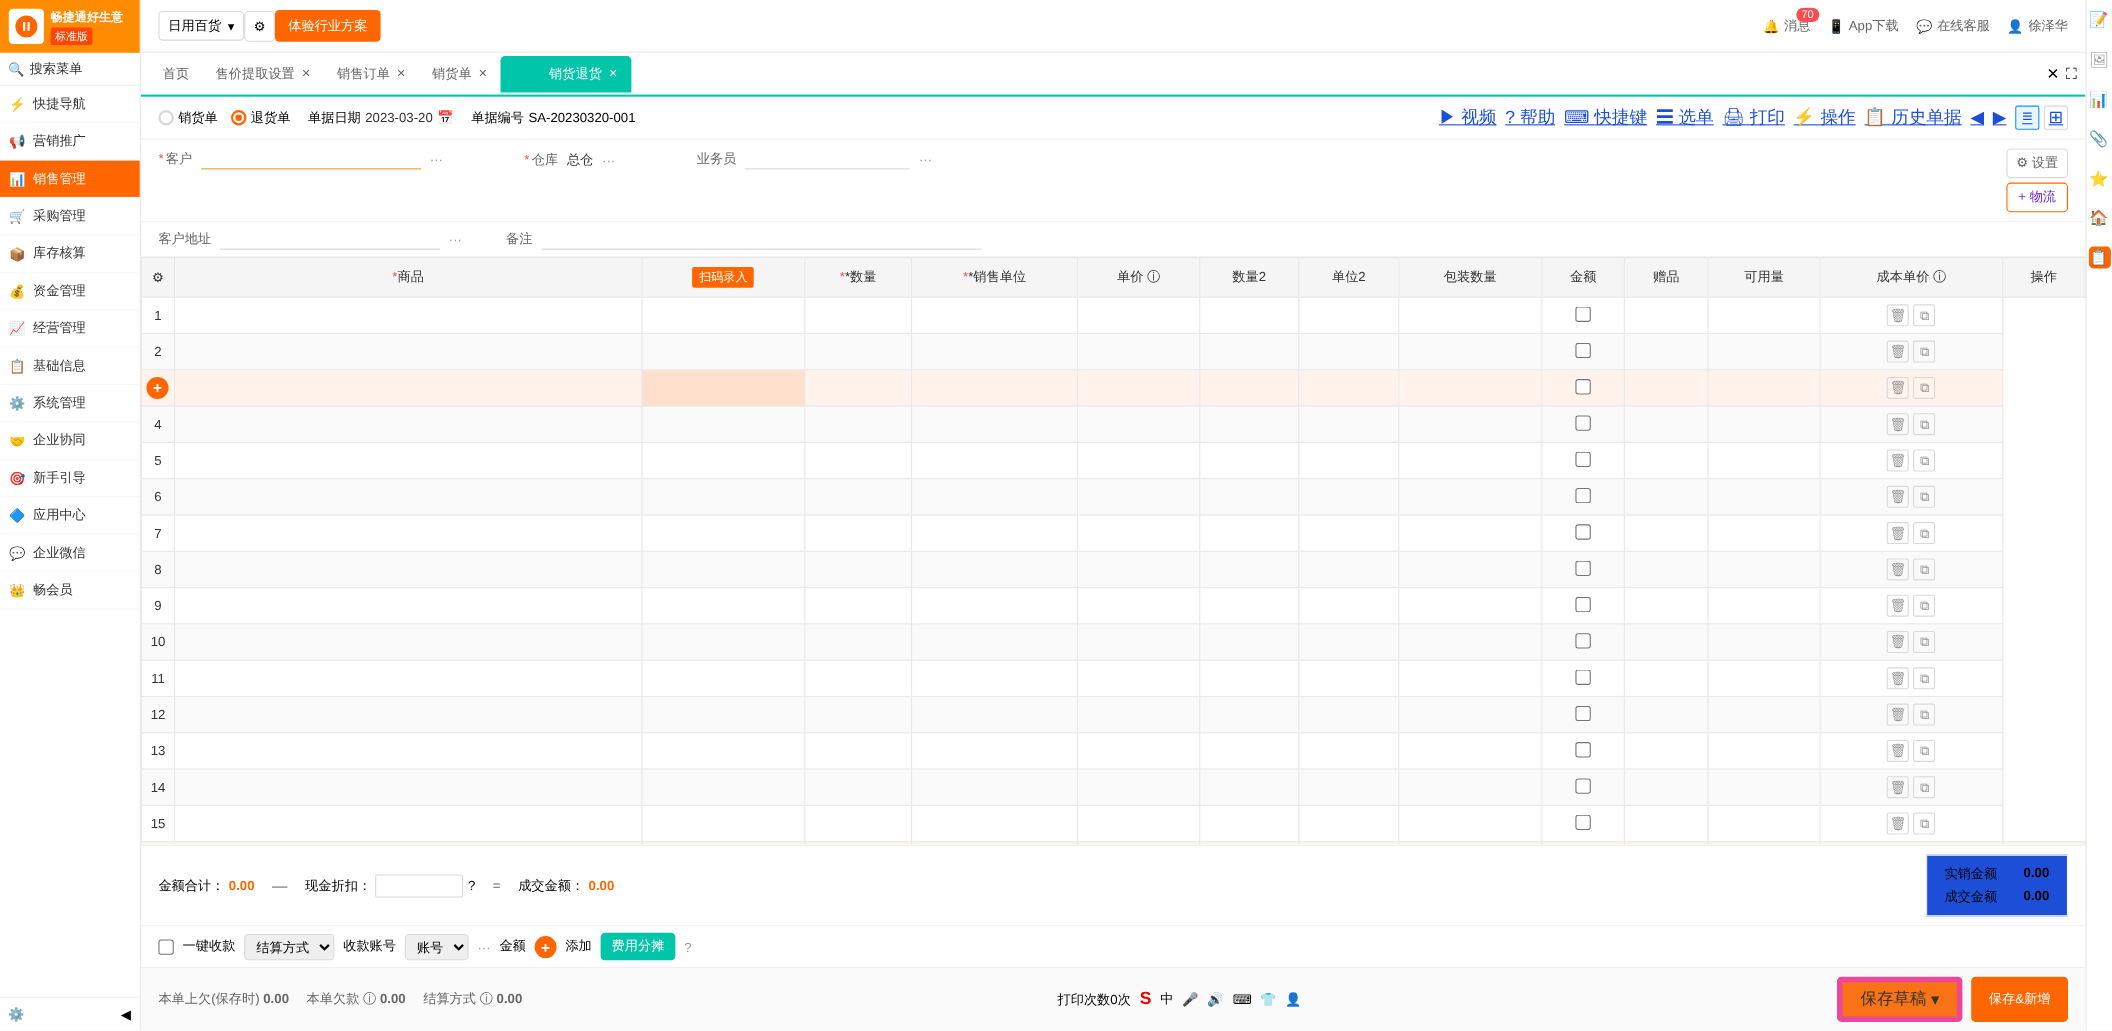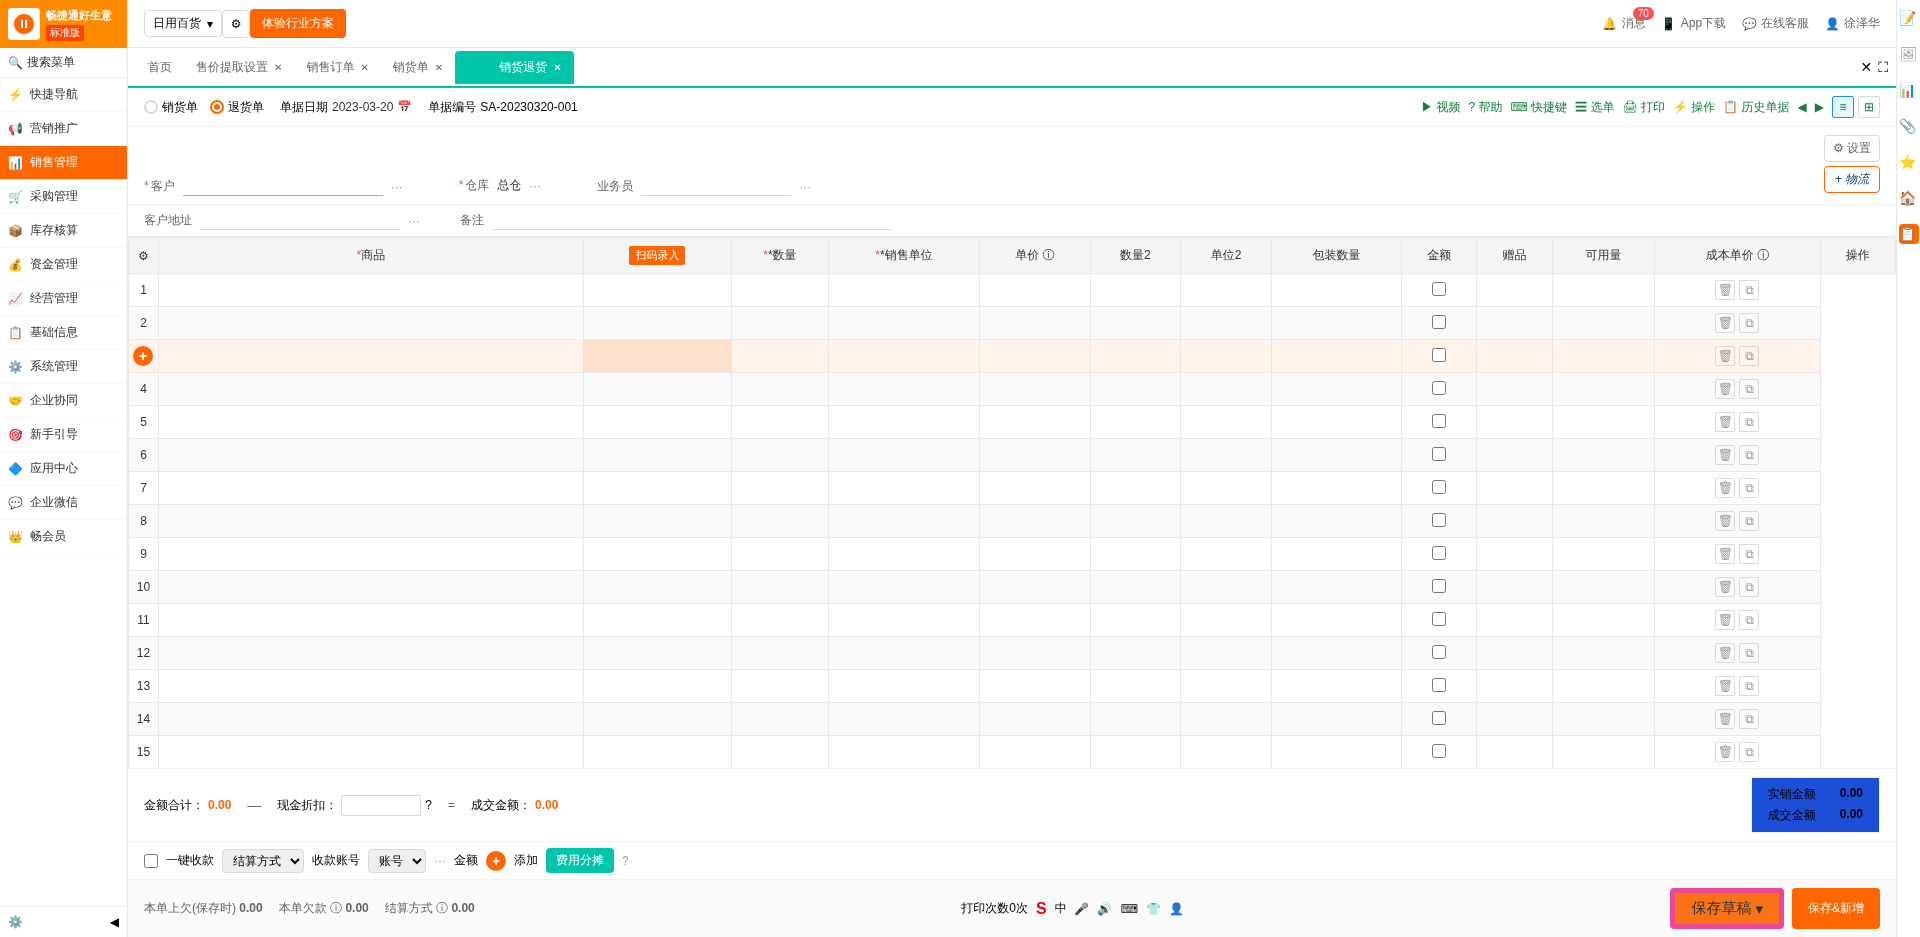--- a/index.html
+++ b/index.html
@@ -44,32 +44,32 @@
 
     
     .form-header { padding: 8px 16px; border-bottom: 1px solid #f0f0f0; display: flex; align-items: center; gap: 16px; flex-shrink: 0; }
     .radio-group { display: flex; gap: 12px; align-items: center; }
     .radio-item { display: flex; align-items: center; gap: 4px; cursor: pointer; font-size: 12px; }
     .radio-dot { width: 14px; height: 14px; border-radius: 50%; border: 2px solid #d9d9d9; display: flex; align-items: center; justify-content: center; }
     .radio-dot.active { border-color: #ff6600; }
     .radio-dot.active::after { content: ''; width: 6px; height: 6px; border-radius: 50%; background: #ff6600; }
     .date-field { display: flex; align-items: center; gap: 4px; font-size: 12px; }
     .doc-number { display: flex; align-items: center; gap: 4px; font-size: 12px; }
-    .header-actions { margin-left: auto; display: flex; gap: 8px; align-items: center; font-size: 12px; color: #15803d; }
+    .header-actions { margin-left: auto; display: flex; gap: 8px; align-items: center; font-size: 16px; color: #1d4ed8; text-decoration: underline; }
     .header-actions span { cursor: pointer; }
     .view-toggle { display: flex; gap: 4px; }
     .view-btn { width: 22px; height: 22px; border: 1px solid #d9d9d9; display: flex; align-items: center; justify-content: center; cursor: pointer; border-radius: 2px; }
     .view-btn.active { background: #e6f7ff; border-color: #1890ff; }
     .form-row { display: flex; align-items: center; gap: 8px; }
     .field-label { color: #666; font-size: 12px; }
     .field-label.required::before { content: '*'; color: #ff4d4f; margin-right: 2px; }
     .field-input { border: none; border-bottom: 1px solid #d9d9d9; padding: 2px 4px; font-size: 12px; width: 180px; outline: none; }
     .field-dots { color: #999; cursor: pointer; }
     .side-btn { border: 1px solid #d9d9d9; padding: 4px 8px; border-radius: 4px; font-size: 12px; cursor: pointer; background: #fff; color: #666; }
-    .side-btn.orange { border-color: #ff6600; color: #0c4a6e; font-style: italic; }
+    .side-btn.orange { border-color: #ff6600; color: #6d28d9; }
 
     
     .table-container { flex: 1; overflow: auto; }
     .data-table { width: 100%; border-collapse: collapse; font-size: 12px; }
     .data-table th { background: #f5f5f5; padding: 8px 4px; text-align: center; border: 1px solid #e8e8e8; font-weight: normal; color: #333; white-space: nowrap; }
     .data-table td { padding: 6px 4px; border: 1px solid #e8e8e8; text-align: center; color: #333; height: 32px; }
     .data-table tr:nth-child(even) td { background: #fafafa; }
     .data-table tr.highlighted td { background: #fff3eb; }
     .data-table tr.highlighted td:nth-child(3) { background: #ffe0cc; }
     .row-num { color: #999; width: 30px; }
@@ -93,21 +93,21 @@
     
     .payment-row { padding: 6px 16px; display: flex; align-items: center; gap: 8px; font-size: 12px; border-top: 1px solid #f0f0f0; flex-shrink: 0; }
     .payment-checkbox { width: 14px; height: 14px; border: 1px solid #d9d9d9; border-radius: 2px; }
     .payment-btn { background: #00c5a8; color: #fff; padding: 4px 10px; border-radius: 4px; border: none; cursor: pointer; font-size: 12px; }
     .add-btn { background: #ff6600; color: #fff; width: 20px; height: 20px; border-radius: 50%; display: flex; align-items: center; justify-content: center; cursor: pointer; font-weight: bold; font-size: 14px; flex-shrink: 0; }
     .select-field { border: 1px solid #d9d9d9; padding: 3px 6px; border-radius: 4px; font-size: 12px; }
 
     
     .footer-bar { padding: 8px 16px; border-top: 1px solid #f0f0f0; display: flex; align-items: center; justify-content: space-between; font-size: 12px; background: #fafafa; flex-shrink: 0; }
     .footer-left { display: flex; gap: 16px; align-items: center; color: #666; }
-    .footer-center { display: flex; align-items: center; gap: 8px; }
+    .footer-center { display: flex; align-items: flex-end; gap: 8px; }
     .footer-right { display: flex; gap: 8px; }
     .save-draft-btn { border: 5px solid #ec4899; background: #f97316; padding: 6px 16px; border-radius: 4px; cursor: pointer; font-size: 15px; color: #333; display: flex; align-items: center; gap: 4px; }
     .save-new-btn { background: #ff6600; color: #fff; padding: 6px 16px; border-radius: 4px; border: none; cursor: pointer; font-size: 12px; }
 
     
     .right-panel { width: 24px; background: #fff; border-left: 1px solid #e8e8e8; display: flex; flex-direction: column; align-items: center; padding-top: 8px; gap: 16px; flex-shrink: 0; }
     .right-panel-icon { width: 20px; height: 20px; display: flex; align-items: center; justify-content: center; cursor: pointer; color: #999; font-size: 14px; }
 
     
     .bottom-toolbar { display: flex; align-items: center; gap: 8px; }
@@ -286,21 +286,21 @@
         <span style="cursor:pointer;">◀</span>
         <span style="cursor:pointer;">▶</span>
         <div class="view-toggle">
           <div class="view-btn active">≡</div>
           <div class="view-btn">⊞</div>
         </div>
       </div>
     </div>
 
     <div style="display:flex; padding:8px 16px; gap:24px; align-items:flex-start; border-bottom:1px solid #f0f0f0;">
-      <div style="display:flex;flex:1;gap:16px;align-items:flex-start;flex-wrap:wrap;margin-top:42px;">
+      <div style="display:flex;flex:1;gap:34px;align-items:flex-end;flex-wrap:wrap;">
         <div class="form-row">
           <span class="field-label required">客户</span>
           <input class="field-input" style="width: 200px; border-bottom: 1px solid rgb(240, 160, 32);">
           <span class="field-dots">···</span>
         </div>
         <div class="form-row" style="margin-left:40px;">
           <span class="field-label required">仓库</span>
           <span style="font-size:12px;color:#333;">总仓</span>
           <span class="field-dots">···</span>
         </div>

